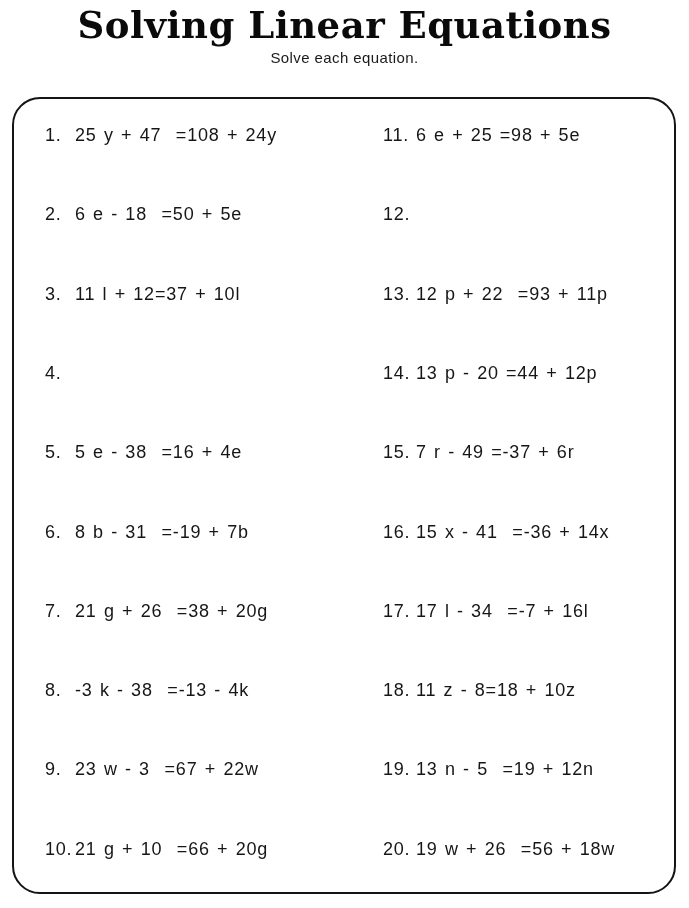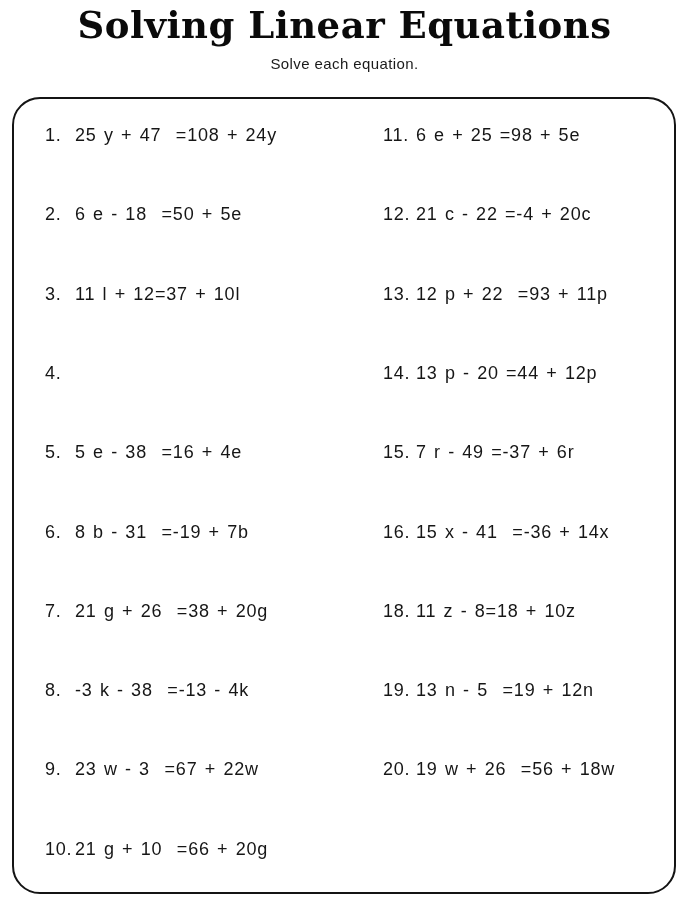--- a/index.html
+++ b/index.html
@@ -19,21 +19,21 @@
     font-size: 37px;
     letter-spacing: 0.5px;
     color: #0a0a0a;
     line-height: 1.1;
   }
   .subtitle {
     font-family: "Liberation Sans", sans-serif;
     font-size: 15px;
     letter-spacing: 0.4px;
     color: #1a1a1a;
-    margin-top: 9px;
+    margin-top: 3px;
   }
 
   .panel {
     position: absolute;
     left: 12px; top: 97px;
     width: 664px; height: 797px;
     border: 2px solid #141414;
     border-radius: 28px;
     background: #fff;
   }
@@ -116,37 +116,40 @@
         <span class="pnum">10.</span>
         <span class="peq">21 g + 10  =66 + 20g</span>
       </div>
 
       <div class="problem col-right">
         <span class="pnum">11.</span>
         <span class="peq">6 e + 25 =98 + 5e</span>
       </div>
       <div class="problem col-right">
         <span class="pnum">12.</span>
-        <span class="peq">21 c - 22 =-4 + 20c</span>
       </div>
       <div class="problem col-right">
         <span class="pnum">13.</span>
         <span class="peq">12 p + 22  =93 + 11p</span>
       </div>
       <div class="problem col-right">
         <span class="pnum">14.</span>
         <span class="peq">13 p - 20 =44 + 12p</span>
       </div>
       <div class="problem col-right">
         <span class="pnum">15.</span>
         <span class="peq">7 r - 49 =-37 + 6r</span>
       </div>
       <div class="problem col-right">
         <span class="pnum">16.</span>
         <span class="peq">15 x - 41  =-36 + 14x</span>
+      </div>
+      <div class="problem col-right">
+        <span class="pnum">17.</span>
+        <span class="peq">17 l - 34  =-7 + 16l</span>
       </div>
       <div class="problem col-right">
         <span class="pnum">18.</span>
         <span class="peq">11 z - 8=18 + 10z</span>
       </div>
       <div class="problem col-right">
         <span class="pnum">19.</span>
         <span class="peq">13 n - 5  =19 + 12n</span>
       </div>
       <div class="problem col-right">

